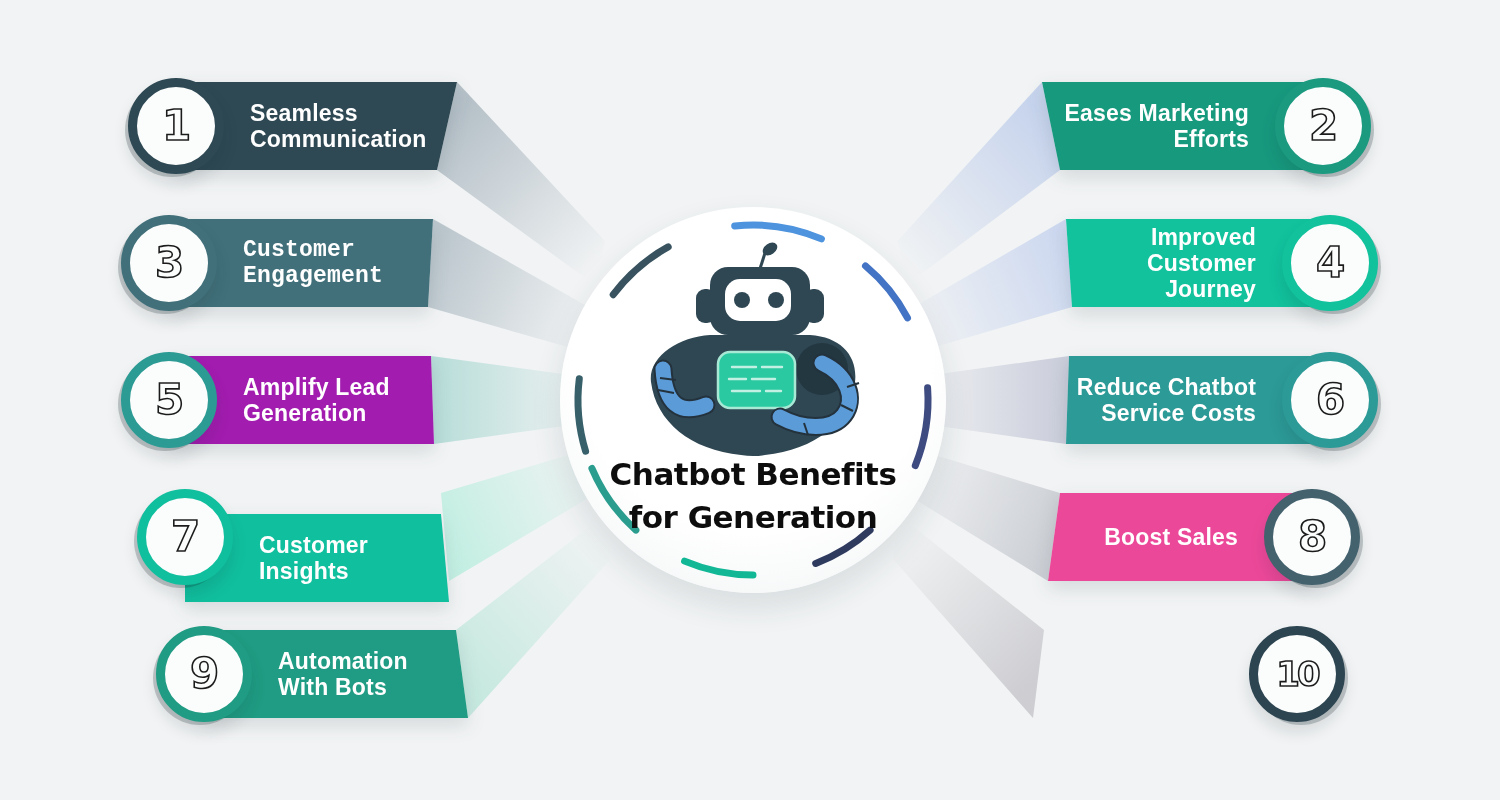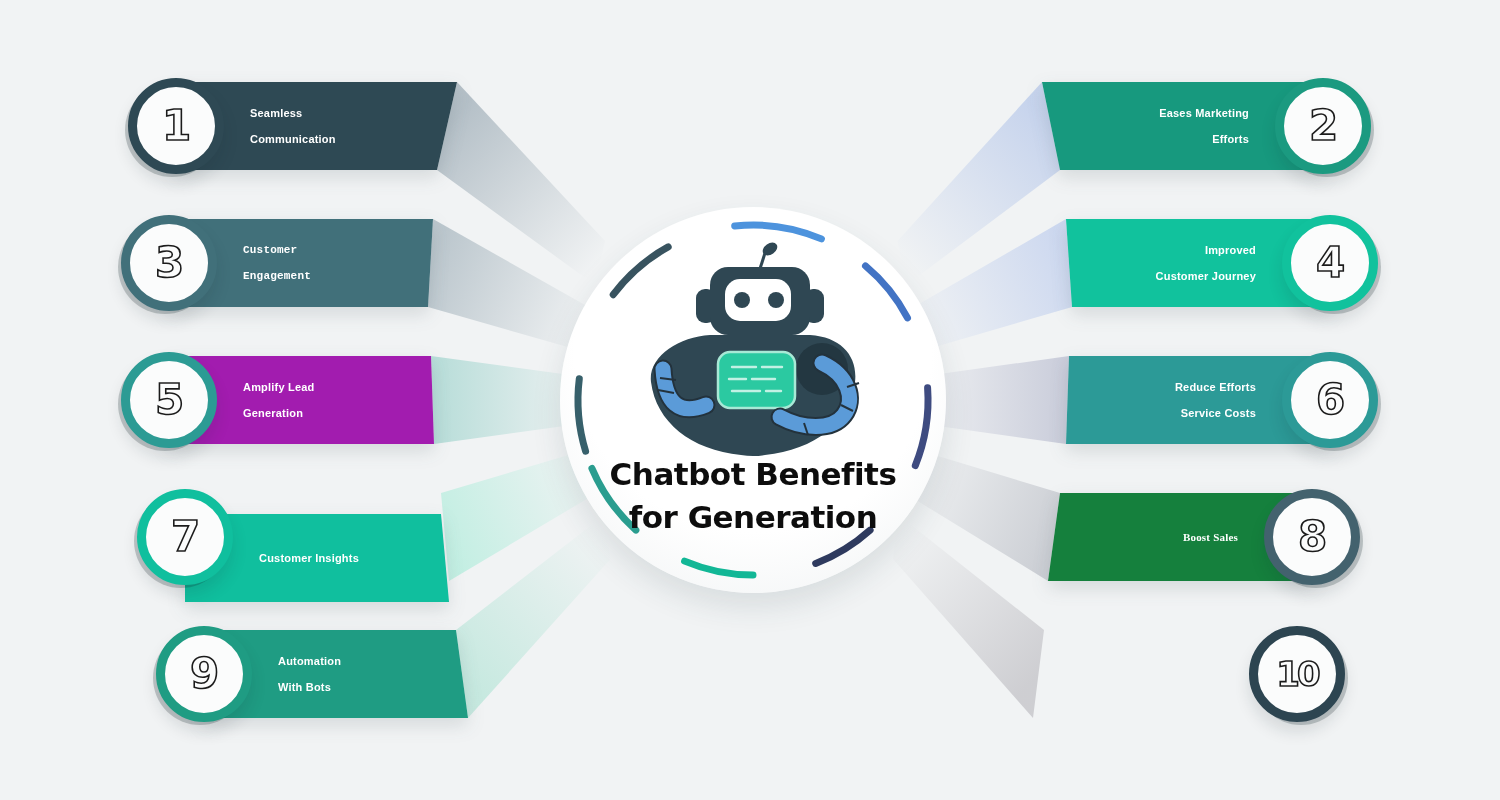--- a/index.html
+++ b/index.html
@@ -5,21 +5,21 @@
   html,body{margin:0;padding:0;}
   body{font-family:"Liberation Sans",sans-serif;}
   .canvas{position:relative;width:1500px;height:800px;overflow:hidden;background:#f1f3f4;}
 
   
   #beams{position:absolute;left:0;top:0;}
 
   
   .banner{position:absolute;height:88px;filter:drop-shadow(0 7px 9px rgba(44,62,72,.14));}
   .banner-shape{width:100%;height:100%;display:flex;flex-direction:column;justify-content:center;}
-  .label{font-size:11px;font-weight:700;color:#ffffff;line-height:26px;letter-spacing:.2px;}
+  .label{font-size:23px;font-weight:700;color:#ffffff;line-height:26px;letter-spacing:.2px;}
   .label span{display:block;}
   .left  .label{padding-left:74px;text-align:left;}
   .right .label{padding-right:74px;text-align:right;}
 
   .banner.i1 {left:176px; top:82px;  width:281px;} .banner.i1  .banner-shape{clip-path:polygon(0 0,100% 0,calc(100% - 20px) 100%,0 100%);}
   .banner.i3 {left:169px; top:219px; width:264px;} .banner.i3  .banner-shape{clip-path:polygon(0 0,100% 0,calc(100% - 5px) 100%,0 100%);}
   .banner.i5 {left:169px; top:356px; width:265px;} .banner.i5  .banner-shape{clip-path:polygon(0 0,calc(100% - 3px) 0,100% 100%,0 100%);}
   .banner.i7 {left:185px; top:514px; width:264px;} .banner.i7  .banner-shape{clip-path:polygon(0 0,calc(100% - 8px) 0,100% 100%,0 100%);}
   .banner.i9 {left:204px; top:630px; width:264px;} .banner.i9  .banner-shape{clip-path:polygon(0 0,calc(100% - 12px) 0,100% 100%,0 100%);}
   .banner.i2 {left:1042px;top:82px;  width:281px;} .banner.i2  .banner-shape{clip-path:polygon(0 0,100% 0,100% 100%,18px 100%);}
@@ -163,27 +163,27 @@
     <div class="banner-shape" style="background: rgb(17, 194, 157);">
       <div class="label">
         <span>Improved</span>
           <span>Customer Journey</span>
       </div>
     </div>
   </div>
   <div class="banner right i6">
     <div class="banner-shape" style="background: rgb(44, 154, 151);">
       <div class="label">
-        <span>Reduce Efforts</span>
+        <span>Reduce Chatbot</span>
           <span>Service Costs</span>
       </div>
     </div>
   </div>
   <div class="banner right i8">
-    <div class="banner-shape" style="background: #15803d; font-family: Liberation Serif, serif;">
+    <div class="banner-shape" style="background: #ec4899;">
       <div class="label">
         <span>Boost Sales</span>
           <span></span>
       </div>
     </div>
   </div>
 
   <div class="center-circle">
     <svg width="386" height="386" viewBox="0 0 386 386">
       <g id="arcs">

